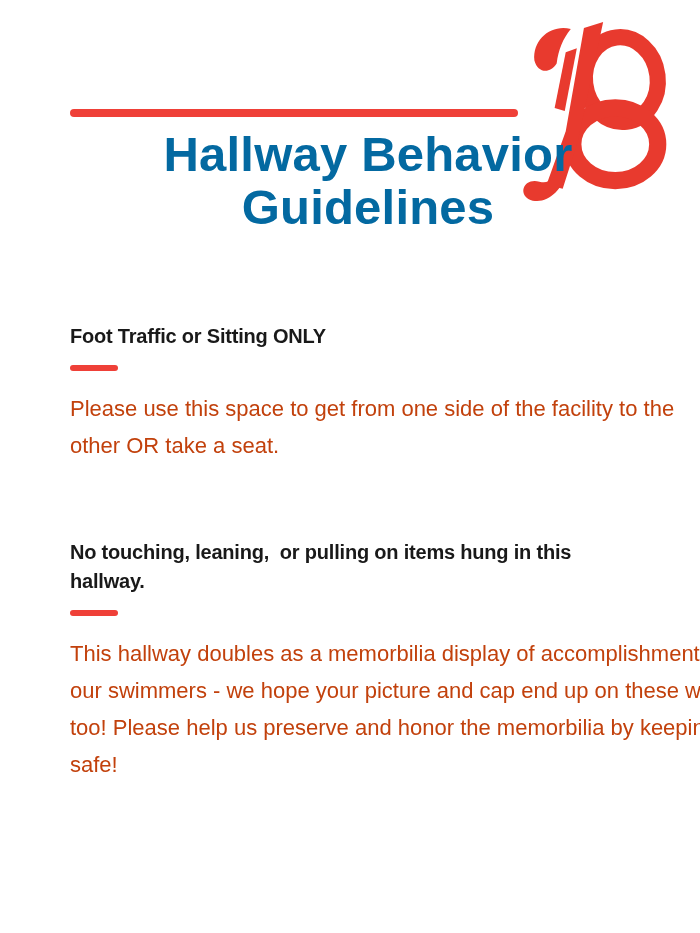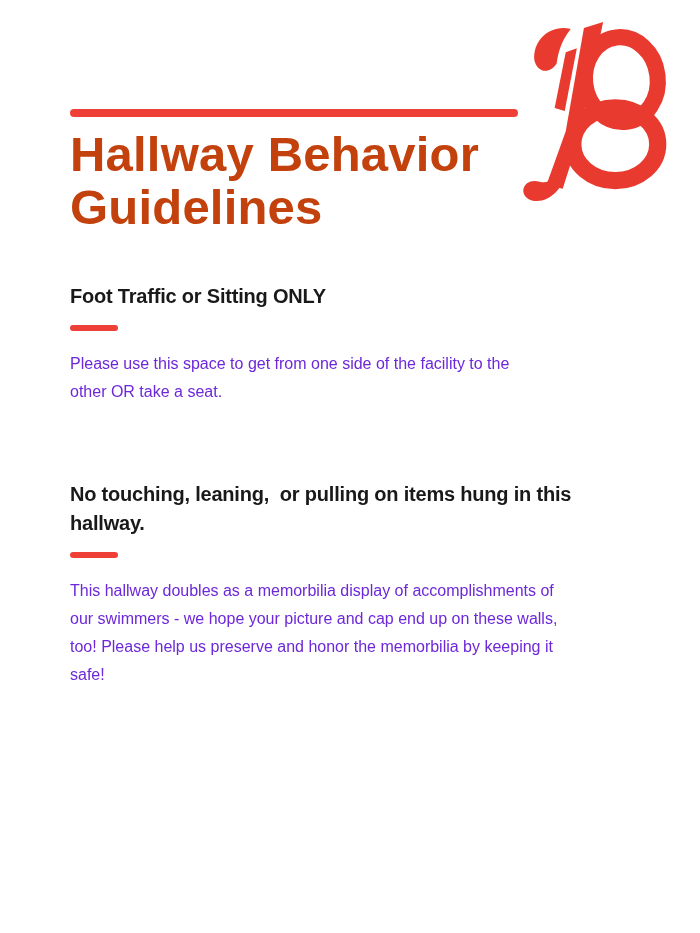--- a/index.html
+++ b/index.html
@@ -29,41 +29,42 @@
     width:156px;height:186px;
   }
   .logo svg{width:100%;height:100%;display:block;}
   .content{
     position:absolute;left:70px;top:0;
     width:596px;
   }
   .page-title{
     margin:0;padding-top:128px;
     font-size:49px;line-height:53px;font-weight:700;
-    letter-spacing:.2px;color:#c2410c;
+    letter-spacing:.2px;color:#0369a1;
     white-space:pre;
+    text-align:center;
   }
   .section-heading{
     margin:0;
     font-size:20px;line-height:29px;font-weight:700;
     letter-spacing:-.2px;color:#191919;
     white-space:pre;
   }
-  .sec-1 .section-heading{margin-top:48px;}
+  .sec-1 .section-heading{margin-top:88px;}
   .sec-2 .section-heading{margin-top:74px;}
   .sec-3 .section-heading{margin-top:37px;}
   .section-divider{
     margin-top:14px;
     width:48px;height:6px;border-radius:3px;
     background:var(--accent-red);
   }
   .section-body{
     margin:19px 0 0 0;
-    font-size:16px;line-height:28px;font-weight:400;
-    color:#6d28d9;
+    font-size:22px;line-height:37px;font-weight:400;
+    color:#c2410c;
     white-space:pre;
   }
 </style>
 </head>
 <body>
 
 <div class="page">
 
   <div class="top-rule"></div>
 

